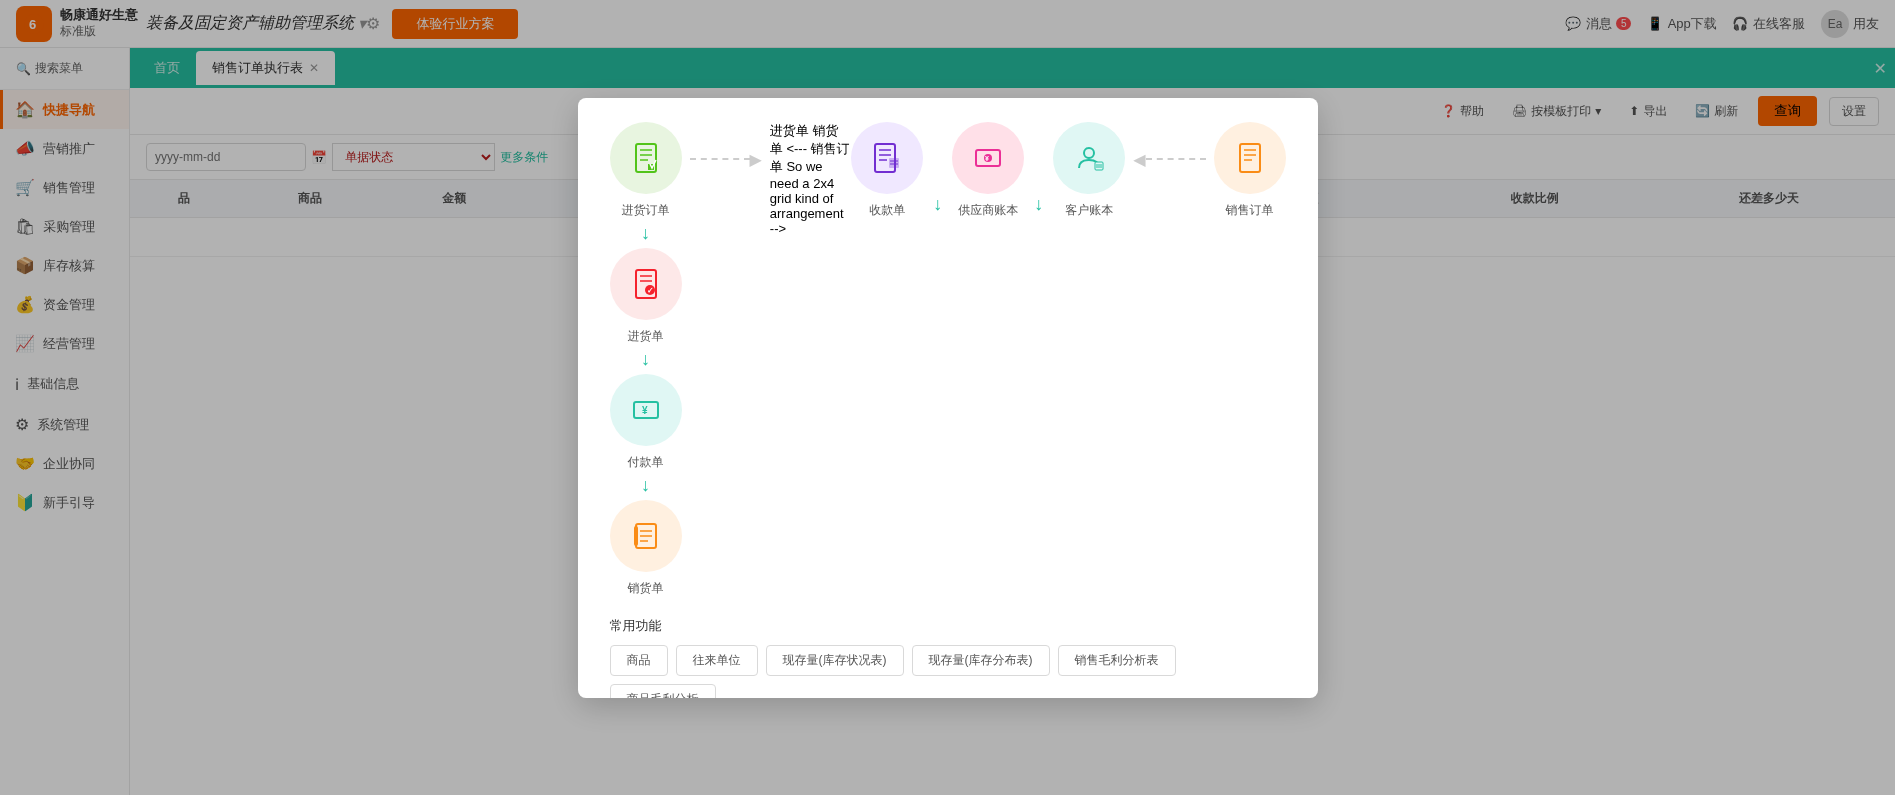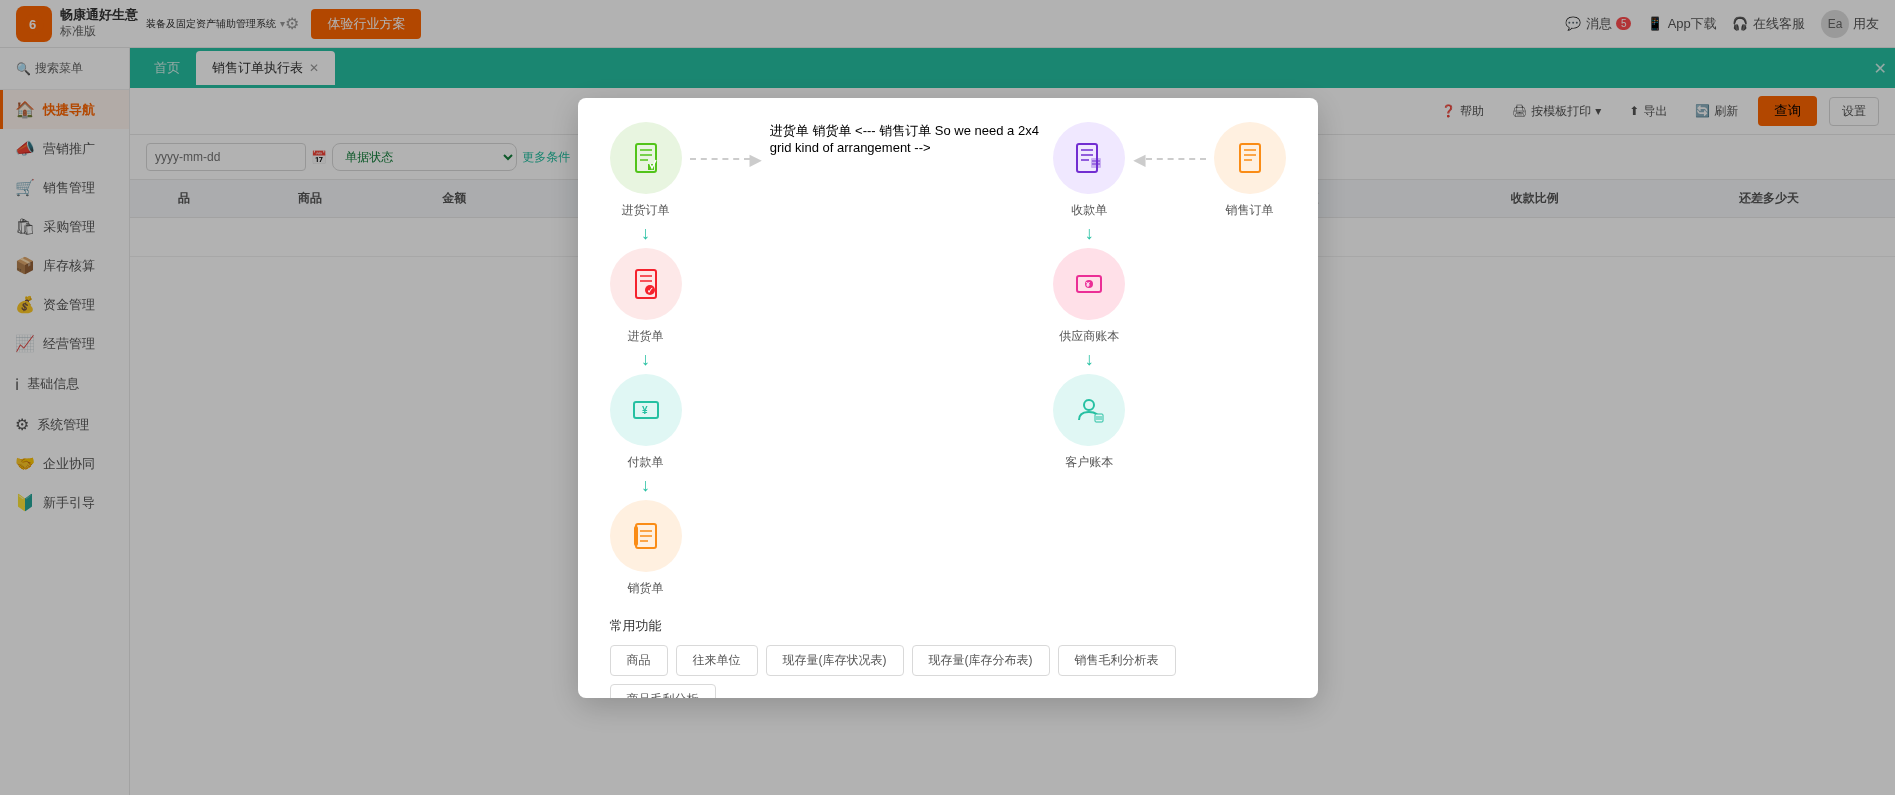--- a/index.html
+++ b/index.html
@@ -7,23 +7,23 @@
 
     
     .app-wrapper { display: flex; flex-direction: column; height: 795px; width: 1895px; }
     .top-bar { display: flex; align-items: center; background: #fff; height: 48px; padding: 0 16px; border-bottom: 1px solid #e8e8e8; flex-shrink: 0; }
     .main-area { display: flex; flex: 1; overflow: hidden; }
     .sidebar { width: 130px; background: #fff; border-right: 1px solid #e8e8e8; flex-shrink: 0; display: flex; flex-direction: column; }
     .content-area { flex: 1; display: flex; flex-direction: column; background: #f5f7fa; overflow: hidden; }
     .app-logo { width: 36px; height: 36px; background: #ff6600; border-radius: 8px; display: flex; align-items: center; justify-content: center; color: white; font-size: 18px; }
     .app-name { font-size: 12px; color: #666; line-height: 1.3; }
     .app-name .title { color: #333; font-size: 13px; font-weight: bold; }
-    .system-title { font-size: 10px; color: #333; margin-left: 8px; display: flex; align-items: center; gap: 4px; }
+    .system-title { font-size: 16px; color: #333; margin-left: 8px; display: flex; align-items: center; gap: 4px; font-style: italic; }
     .gear-btn { color: #999; cursor: pointer; font-size: 16px; }
-    .trial-btn { background: #ff6600; color: white; border: none; padding: 6px 16px; border-radius: 4px; cursor: pointer; font-size: 13px; margin-left: 12px; }
+    .trial-btn { background: #ff6600; color: white; border: none; padding: 6px 24px; border-radius: 4px; cursor: pointer; font-size: 13px; margin-left: 12px; }
     .top-bar-right { margin-left: auto; display: flex; align-items: center; gap: 16px; color: #555; font-size: 13px; }
     .top-right-item { display: flex; align-items: center; gap: 4px; cursor: pointer; }
     .badge { background: #ff4d4f; color: white; border-radius: 10px; font-size: 10px; padding: 1px 5px; }
     .avatar { width: 28px; height: 28px; border-radius: 50%; background: #ddd; display: flex; align-items: center; justify-content: center; font-size: 12px; color: #666; }
 
     
     .sidebar-nav { flex: 1; overflow-y: auto; }
     .sidebar-search { padding: 8px; border-bottom: 1px solid #f0f0f0; }
     .sidebar-search-inner { display: flex; align-items: center; gap: 4px; color: #666; font-size: 12px; cursor: pointer; padding: 4px 8px; }
     .nav-item { display: flex; align-items: center; gap: 8px; padding: 10px 12px; cursor: pointer; color: #555; font-size: 13px; border-left: 3px solid transparent; }
@@ -40,21 +40,21 @@
     
     .toolbar { background: #fff; padding: 8px 16px; display: flex; align-items: center; gap: 12px; border-bottom: 1px solid #e8e8e8; flex-shrink: 0; }
     .toolbar-right { margin-left: auto; display: flex; align-items: center; gap: 12px; }
     .toolbar-btn { display: flex; align-items: center; gap: 4px; color: #555; cursor: pointer; font-size: 12px; padding: 4px 8px; }
     .query-btn { background: #ff6600; color: #000000; border: none; padding: 6px 16px; border-radius: 4px; cursor: pointer; }
     .set-btn { background: #fff; color: #555; border: 1px solid #d9d9d9; padding: 5px 12px; border-radius: 4px; cursor: pointer; font-size: 12px; }
 
     
     .filter-row { background: #fff; padding: 8px 16px; display: flex; align-items: center; gap: 5px; border-bottom: 1px solid #e8e8e8; flex-shrink: 0; }
     .filter-input { border: 1px solid #d9d9d9; border-radius: 4px; padding: 4px 8px; font-size: 12px; height: 28px; width: 160px; color: #999; }
-    .filter-select { border: 1px solid #d9d9d9; border-radius: 8px; padding: 4px 8px; font-size: 12px; height: 28px; width: 185px; color: #15803d; background: #fff; cursor: pointer; }
+    .filter-select { border: 1px solid #d9d9d9; border-radius: 0; padding: 4px 8px; font-size: 12px; height: 28px; width: 163px; color: #b91c1c; background: #fff; cursor: pointer; }
     .more-conditions { color: #26c0a2; font-size: 12px; cursor: pointer; }
 
     
     .table-wrapper { flex: 1; overflow: auto; background: #fff; }
     .data-table { width: 100%; border-collapse: collapse; font-size: 12px; }
     .data-table th { background: #f5f7fa; padding: 10px 12px; text-align: center; color: #555; border-bottom: 1px solid #e8e8e8; white-space: nowrap; }
     .data-table td { padding: 10px 12px; text-align: center; border-bottom: 1px solid #f0f0f0; color: #333; }
     .no-data { text-align: center; padding: 80px; color: #999; font-size: 14px; }
 
     
@@ -328,21 +328,21 @@
             <span style="color:#ccc; font-size:16px;">▶</span>
           </div>
         </div>
 
         
          进货单   销货单 &lt;--- 销售订单
              So we need a 2x4 grid kind of arrangement --&gt;
         
         
         
-        <div style="display:flex; flex-direction:column; align-items:center; gap:0;">
+        <div style="display:flex; flex-direction:row; align-items:flex-end; gap:10px;">
 
           <div class="flow-node">
             <div class="flow-circle circle-purple" style="background:#f0e8ff;">
               <svg width="36" height="36" viewBox="0 0 36 36">
                   <rect x="6" y="4" width="20" height="28" rx="2" fill="none" stroke="#722ed1" stroke-width="2"></rect>
                   <line x1="10" y1="10" x2="22" y2="10" stroke="#722ed1" stroke-width="1.5"></line>
                   <line x1="10" y1="15" x2="22" y2="15" stroke="#722ed1" stroke-width="1.5"></line>
                   <line x1="10" y1="20" x2="18" y2="20" stroke="#722ed1" stroke-width="1.5"></line>
                   <rect x="20" y="18" width="10" height="10" rx="1" fill="#722ed1" opacity="0.3"></rect>
                   <line x1="21" y1="21" x2="29" y2="21" stroke="#722ed1" stroke-width="1"></line>

